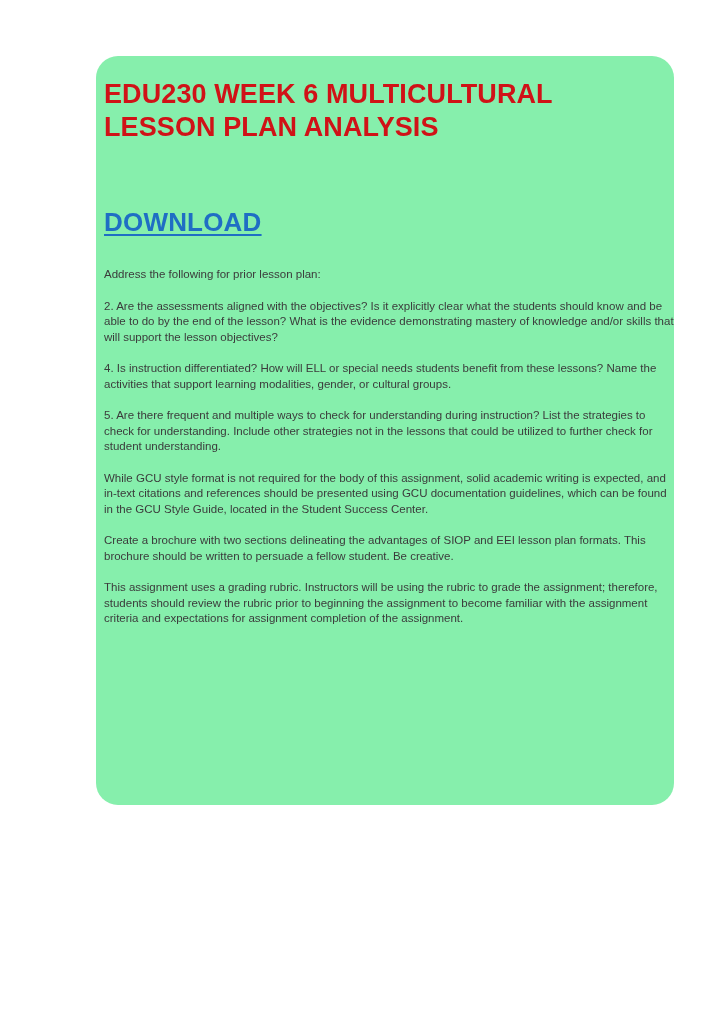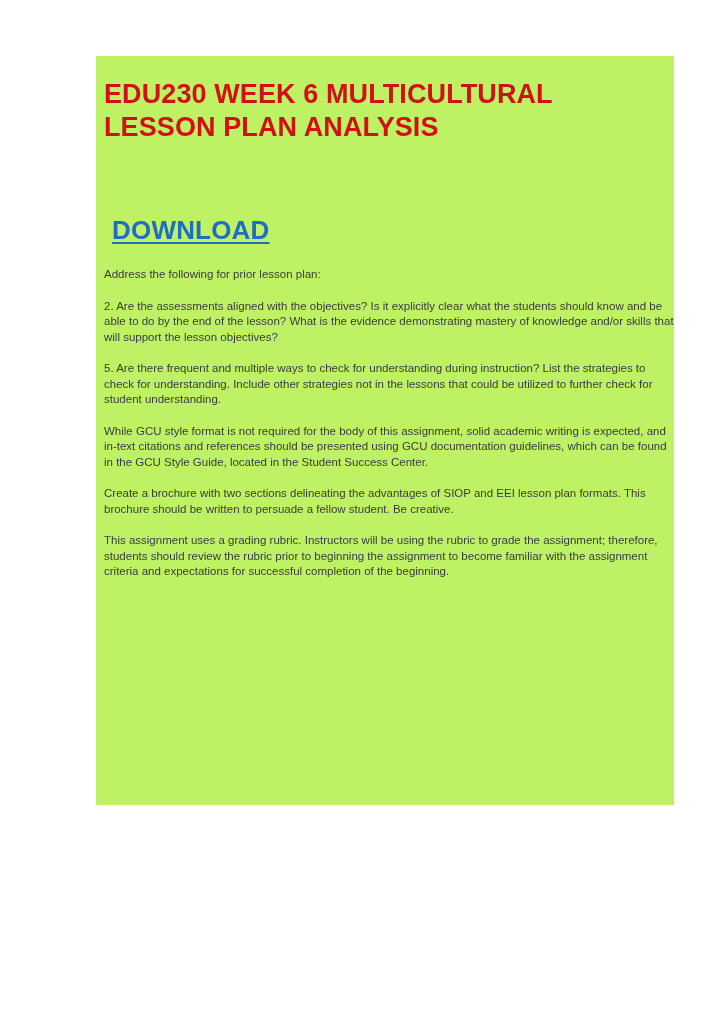--- a/index.html
+++ b/index.html
@@ -23,39 +23,40 @@
     background: #ffffff;
   }
 
   
   .content-block {
     position: absolute;
     left: 96px;
     top: 56px;
     width: 578px;
     height: 749px;
-    background: #bef264;
+    background: #86efac;
     box-sizing: border-box;
     padding: 22px 6px 10px 8px;
+    border-radius: 22px;
   }
 
   .doc-title {
     margin: 0;
     padding: 0;
     font-family: "Liberation Sans", sans-serif;
     font-size: 27px;
     line-height: 33px;
     font-weight: bold;
     color: #d01217;
     letter-spacing: 0.1px;
     width: 540px;
   }
 
   .download-wrap {
-    margin: 8px;
+    margin: 0;
     padding: 0;
     position: absolute;
     left: 8px;
     top: 151px;
     text-decoration: underline;
   }
 
   .download-link {
     font-family: "Liberation Sans", sans-serif;
     font-size: 26px;
@@ -100,21 +101,22 @@
 
     <h1 class="doc-title">EDU230 WEEK 6 MULTICULTURAL LESSON PLAN ANALYSIS</h1>
 
     <div class="download-wrap">
       <a class="download-link" href="#">DOWNLOAD</a>
     </div>
 
     <div class="body-copy">
       <p>Address the following for prior lesson plan:</p>
       <p>2. Are the assessments aligned with the objectives? Is it explicitly clear what the students should know and be able to do by the end of the lesson? What is the evidence demonstrating mastery of knowledge and/or skills that will support the lesson objectives?</p>
+      <p>4. Is instruction differentiated? How will ELL or special needs students benefit from these lessons? Name the activities that support learning modalities, gender, or cultural groups.</p>
       <p>5. Are there frequent and multiple ways to check for understanding during instruction? List the strategies to check for understanding. Include other strategies not in the lessons that could be utilized to further check for student understanding.</p>
       <p>While GCU style format is not required for the body of this assignment, solid academic writing is expected, and in-text citations and references should be presented using GCU documentation guidelines, which can be found in the GCU Style Guide, located in the Student Success Center.</p>
       <p>Create a brochure with two sections delineating the advantages of SIOP and EEI lesson plan formats. This brochure should be written to persuade a fellow student. Be creative.</p>
-      <p>This assignment uses a grading rubric. Instructors will be using the rubric to grade the assignment; therefore, students should review the rubric prior to beginning the assignment to become familiar with the assignment criteria and expectations for successful completion of the beginning.</p>
+      <p>This assignment uses a grading rubric. Instructors will be using the rubric to grade the assignment; therefore, students should review the rubric prior to beginning the assignment to become familiar with the assignment criteria and expectations for assignment completion of the assignment.</p>
     </div>
 
   </article>
 
 </div>
 
 </body></html>

